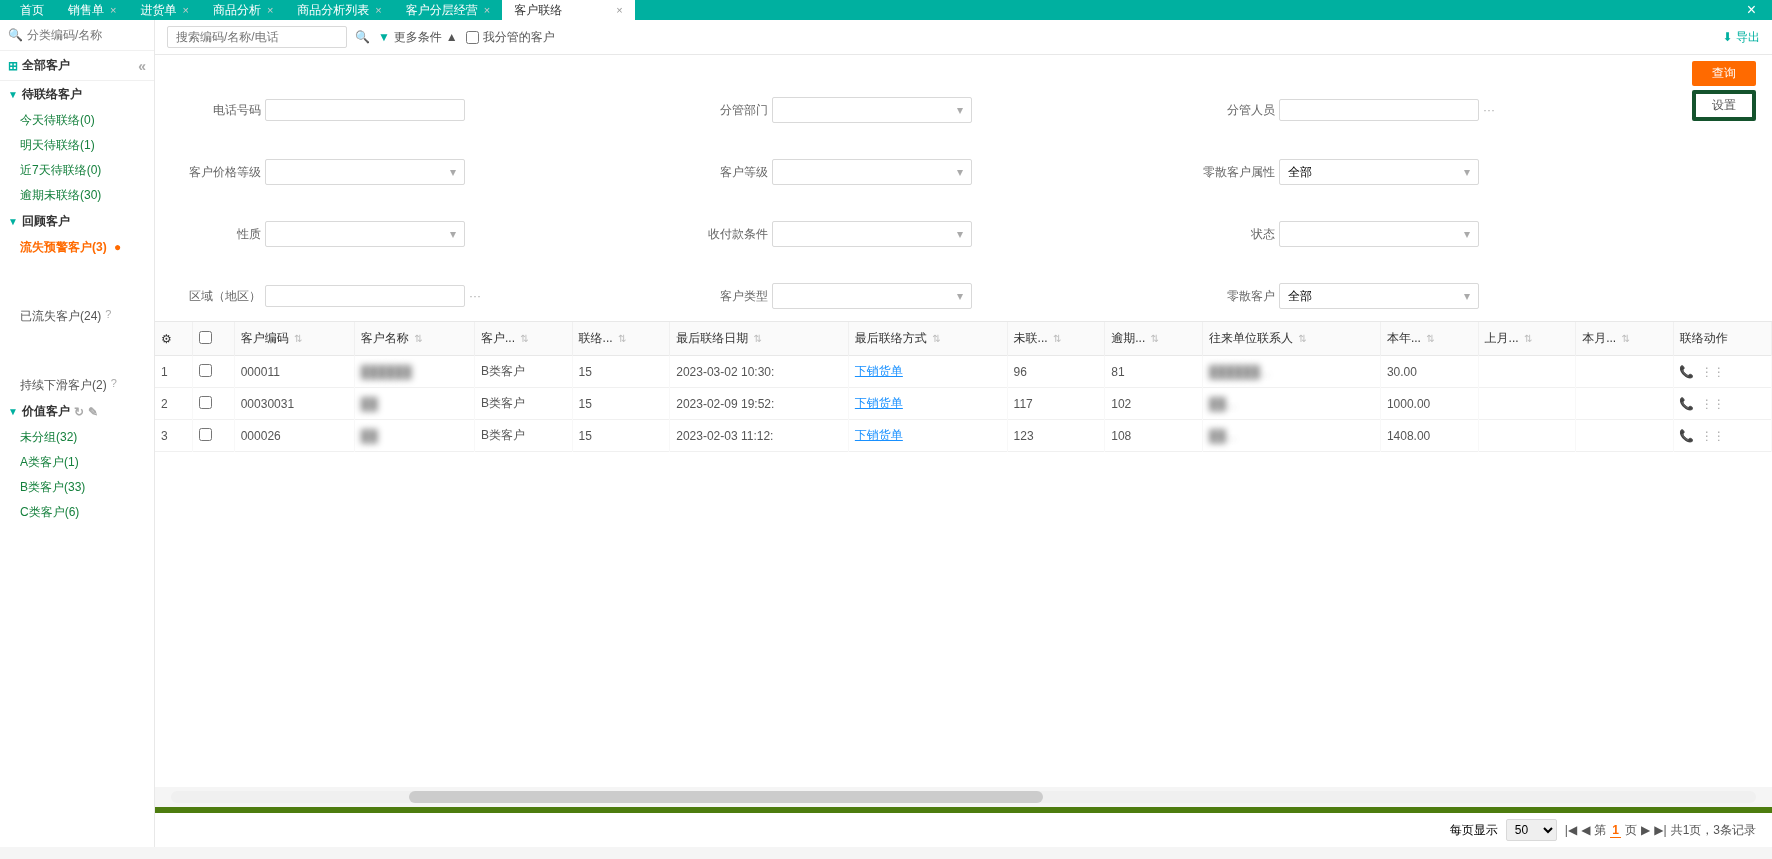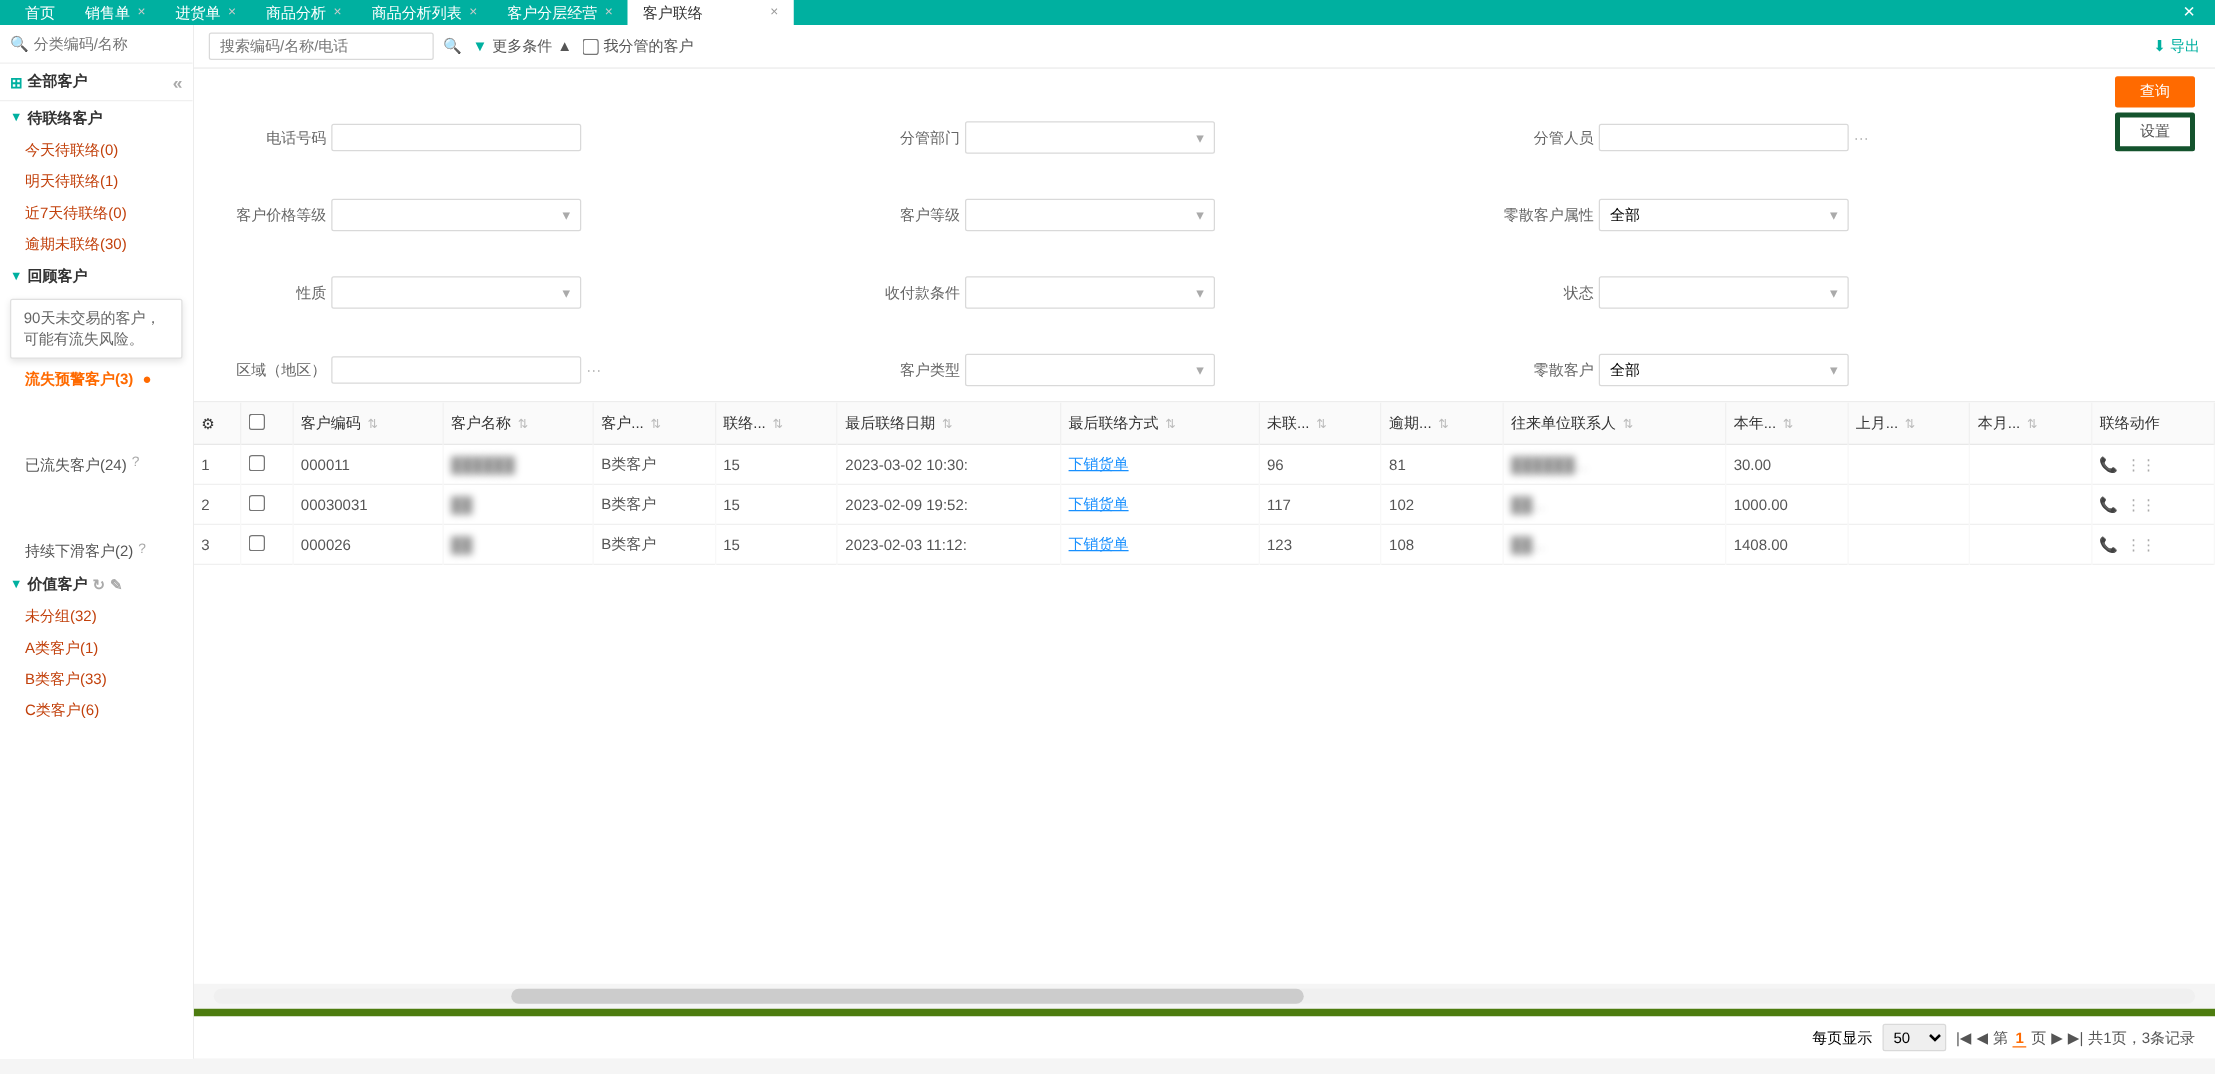--- a/index.html
+++ b/index.html
@@ -93,21 +93,21 @@
       display: flex;
       align-items: center;
       padding: 5px 8px;
       color: #333;
       cursor: pointer;
       font-weight: bold;
     }
     .sidebar-group-header .arrow { color: #00b0a0; margin-right: 4px; font-size: 10px; }
     .sidebar-item {
       padding: 4px 8px 4px 20px;
-      color: #c2410c;
+      color: #15803d;
       cursor: pointer;
     }
     .sidebar-item.active {
       color: #ff6a00;
       font-weight: bold;
     }
 
     .tooltip-box {
       background: #fff;
       border: 1px solid #e0e0e0;
@@ -403,23 +403,20 @@
       </div>
       <div class="sidebar-item">
         <span>逾期未联络(30)</span>
       </div>
     </div>
 
     <div class="sidebar-group">
       <div class="sidebar-group-header">
         <span class="arrow">▼</span>
         <span>回顾客户</span>
-      </div>
-      <div class="tooltip-box">
-        <span>90天未交易的客户，可能有流失风险。</span>
       </div>
       <div class="sidebar-item active">
         <span style="color:#ff6a00;">流失预警客户(3)</span>
         <span style="color:#ff6a00; margin-left:4px;">●</span>
       </div>
       <div class="sidebar-subitem">
         <span>已流失客户(24)</span>
         <span class="help-icon">?</span>
       </div>
       <div class="sidebar-subitem">

